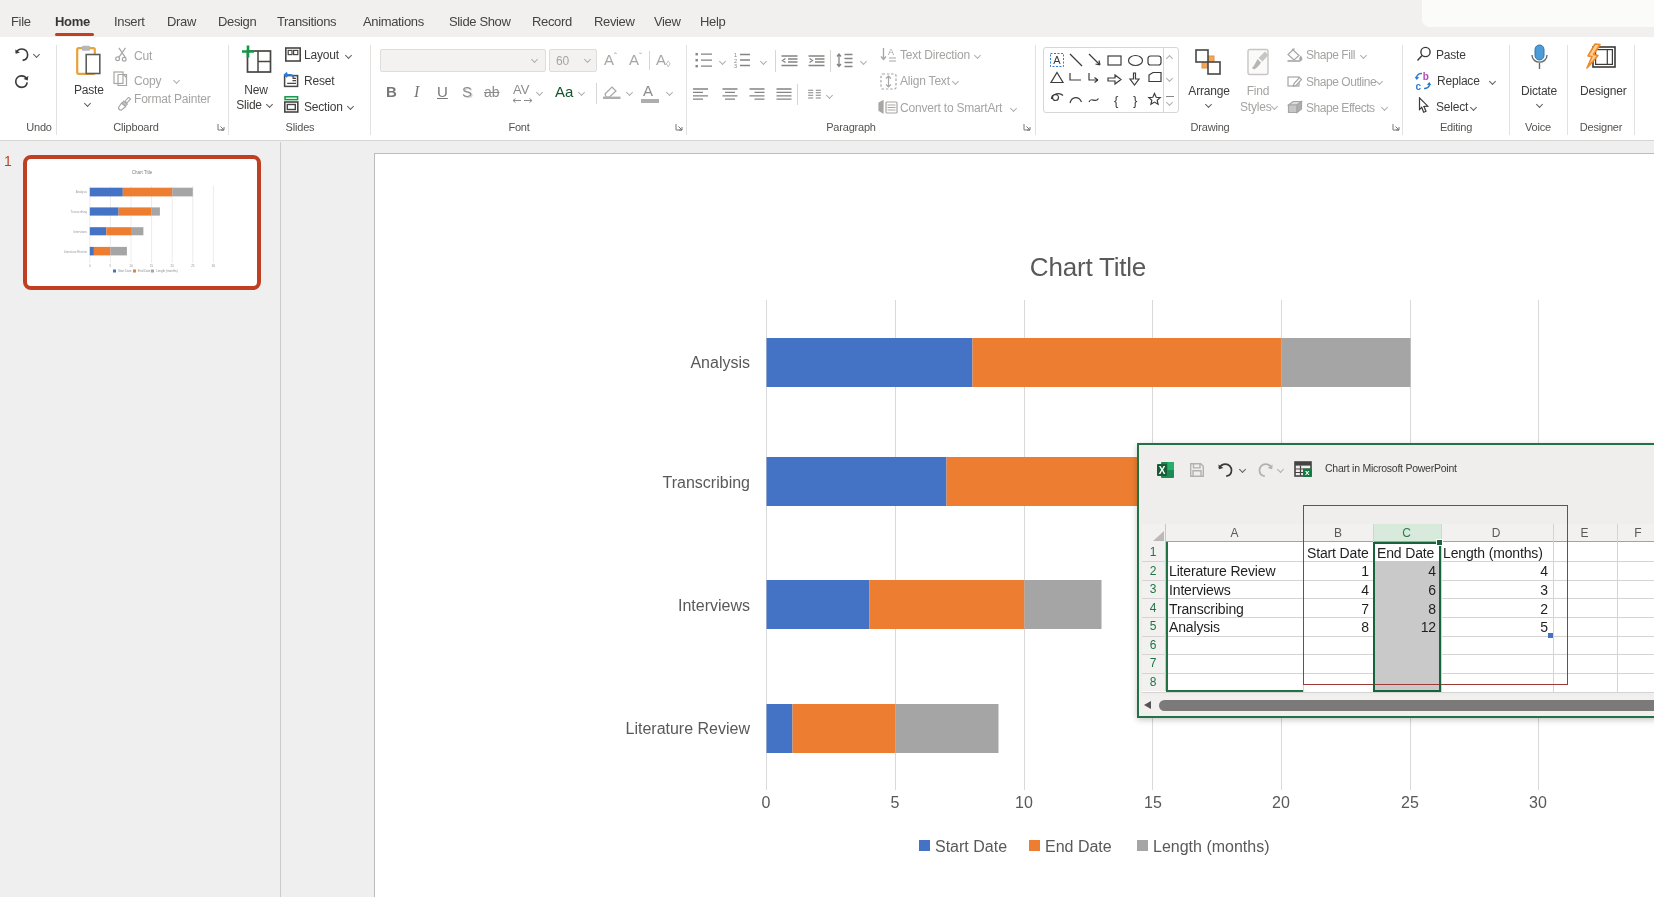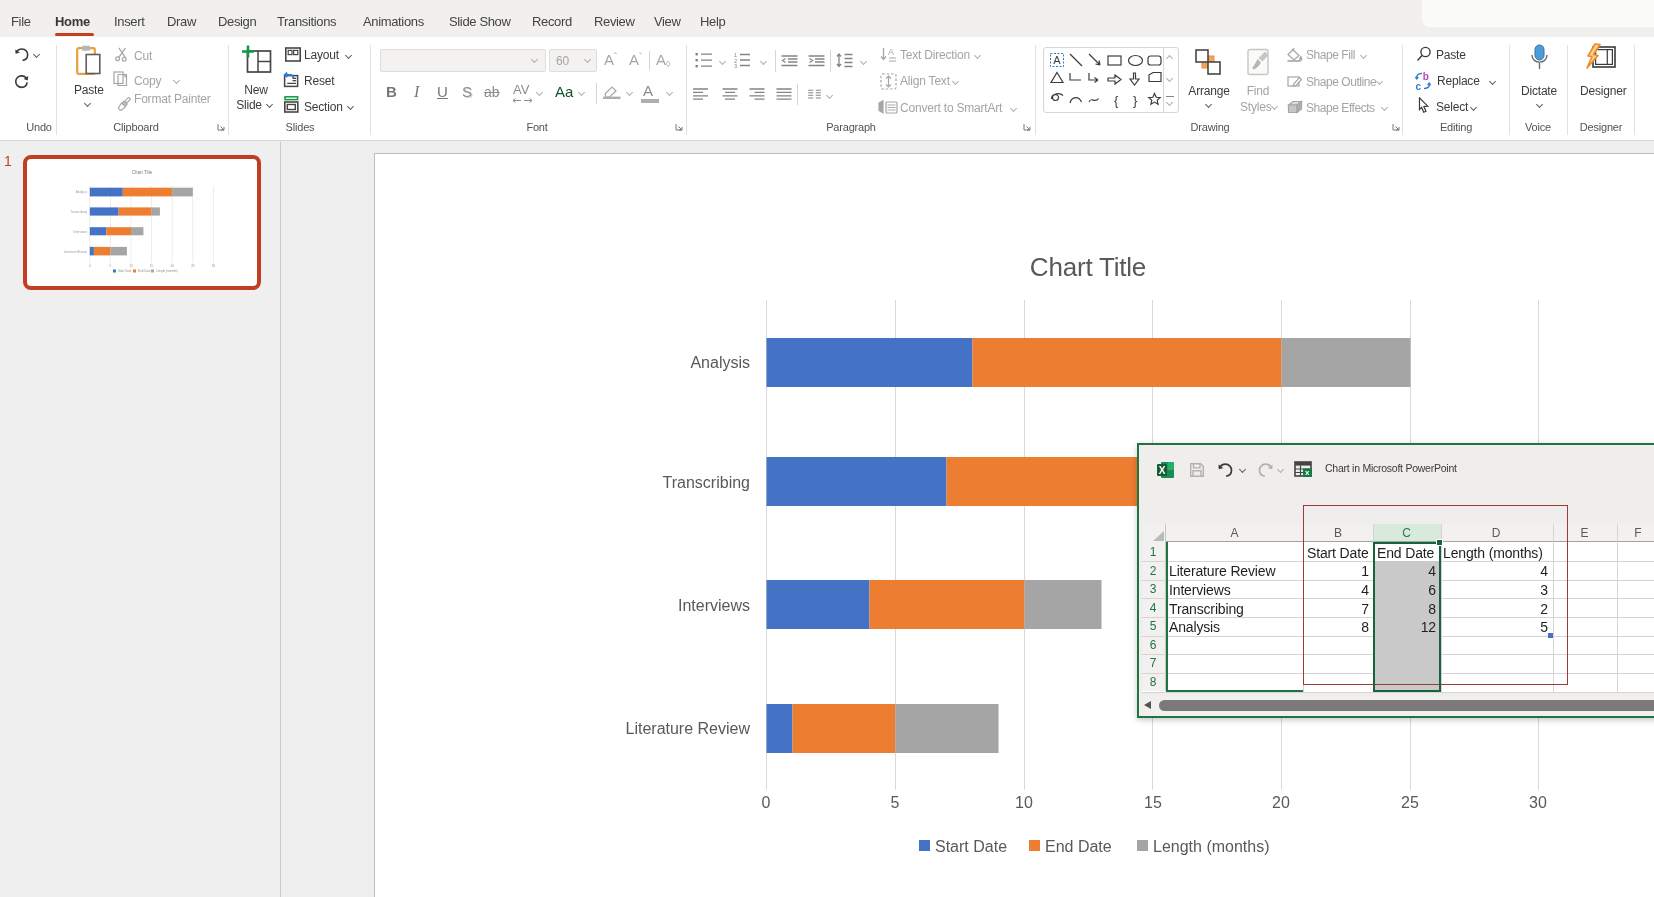--- a/index.html
+++ b/index.html
@@ -40,21 +40,21 @@
 <div class="sep" style="left:370px"></div>
 <div class="sep" style="left:686px"></div>
 <div class="sep" style="left:1035px"></div>
 <div class="sep" style="left:1402px"></div>
 <div class="sep" style="left:1509px"></div>
 <div class="sep" style="left:1567px"></div>
 <div class="sep" style="left:1634px"></div>
 <div class="gl" style="left:0;width:78px">Undo</div>
 <div class="gl" style="left:76px;width:120px">Clipboard</div>
 <div class="gl" style="left:240px;width:120px">Slides</div>
-<div class="gl" style="left:477px;width:120px">Font</div>
+<div class="gl" style="left:459px;width:120px">Font</div>
 <div class="gl" style="left:791px;width:120px">Paragraph</div>
 <div class="gl" style="left:1150px;width:120px">Drawing</div>
 <div class="gl" style="left:1396px;width:120px">Editing</div>
 <div class="gl" style="left:1478px;width:120px">Voice</div>
 <div class="gl" style="left:1541px;width:120px">Designer</div>
 
 <svg class="lau" style="left:217px;top:123px" viewBox="0 0 8 8" fill="none" stroke="#7a7876" stroke-width="1">
     <path d="M1 1 v6 h6 M3.5 3.5 L7 7 M7 4 V7 H4"></path>
   </svg>
 <svg class="lau" style="left:675px;top:123px" viewBox="0 0 8 8" fill="none" stroke="#7a7876" stroke-width="1">

